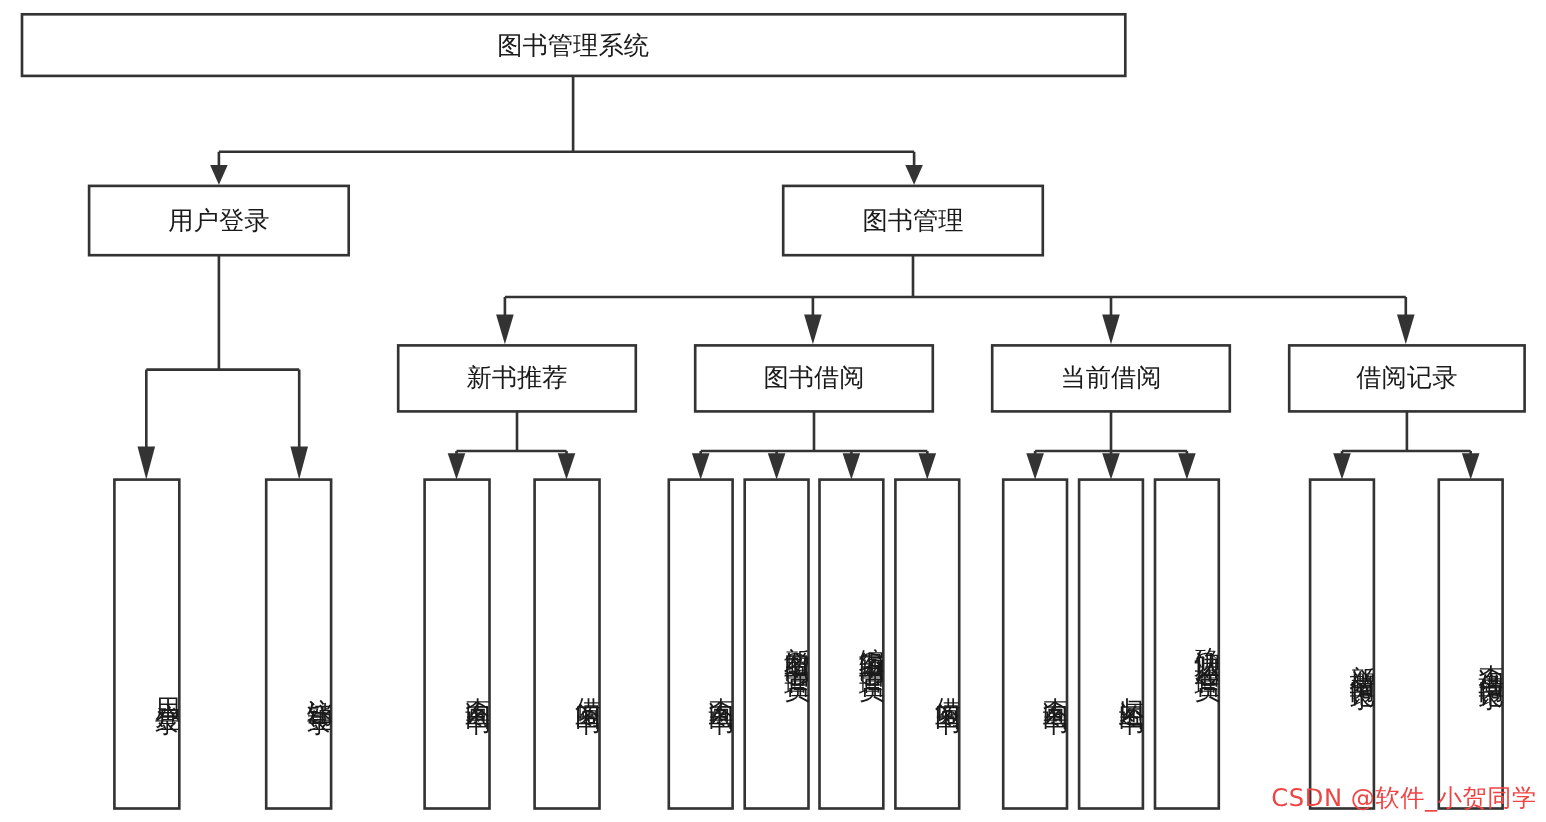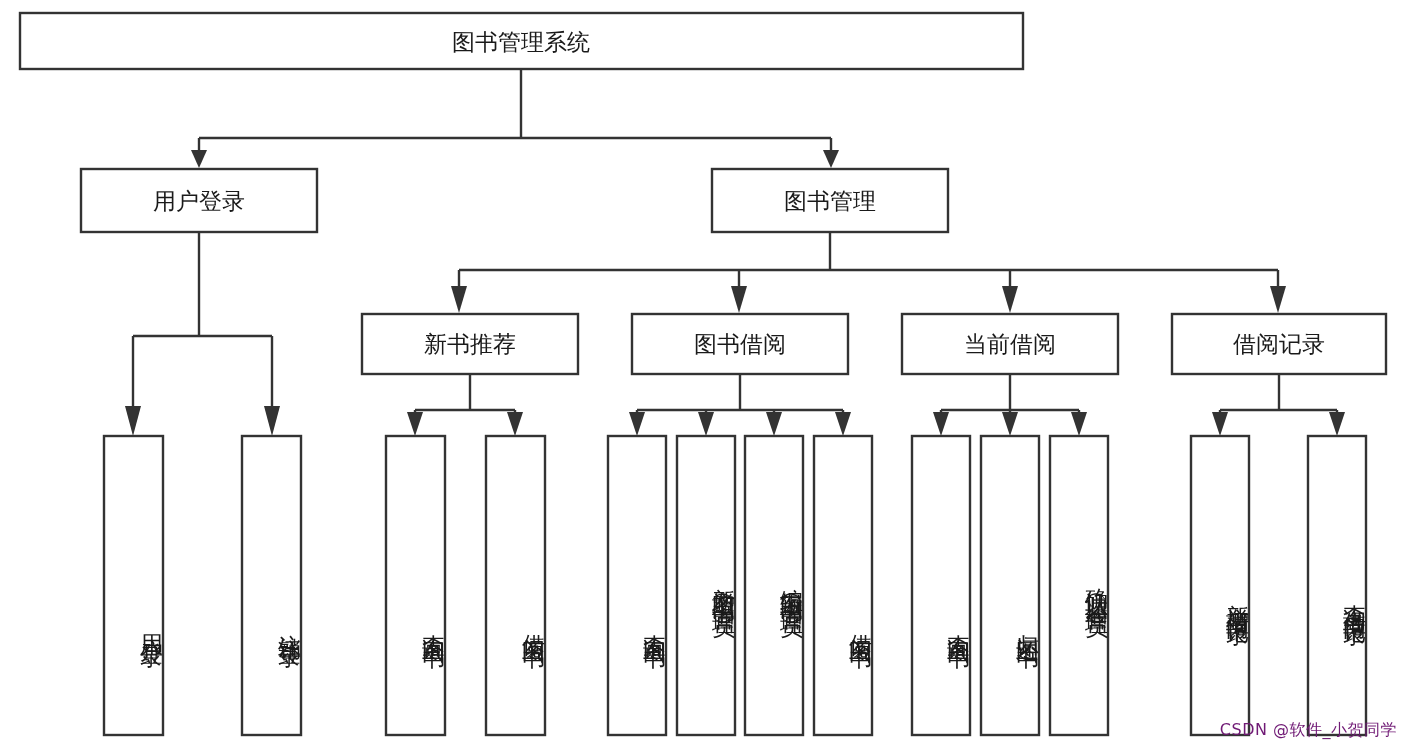--- a/index.html
+++ b/index.html
@@ -64,22 +64,22 @@
     align-items: flex-start;
     justify-content: center;
     white-space: nowrap;
     user-select: none;
   }
   #watermark {
     position: absolute;
     right: 8px;
     bottom: 6px;
     font-family: "DejaVu Sans", "Liberation Sans", sans-serif;
-    font-size: 16px;
-    color: #701a75;
+    font-size: 22px;
+    color: #ef4444;
     letter-spacing: 0.5px;
     white-space: nowrap;
   }
 </style>
 </head>
 <body>
 
 <div id="diagram-root">
 
   <svg id="tree-svg" viewBox="0 0 1405 747">

